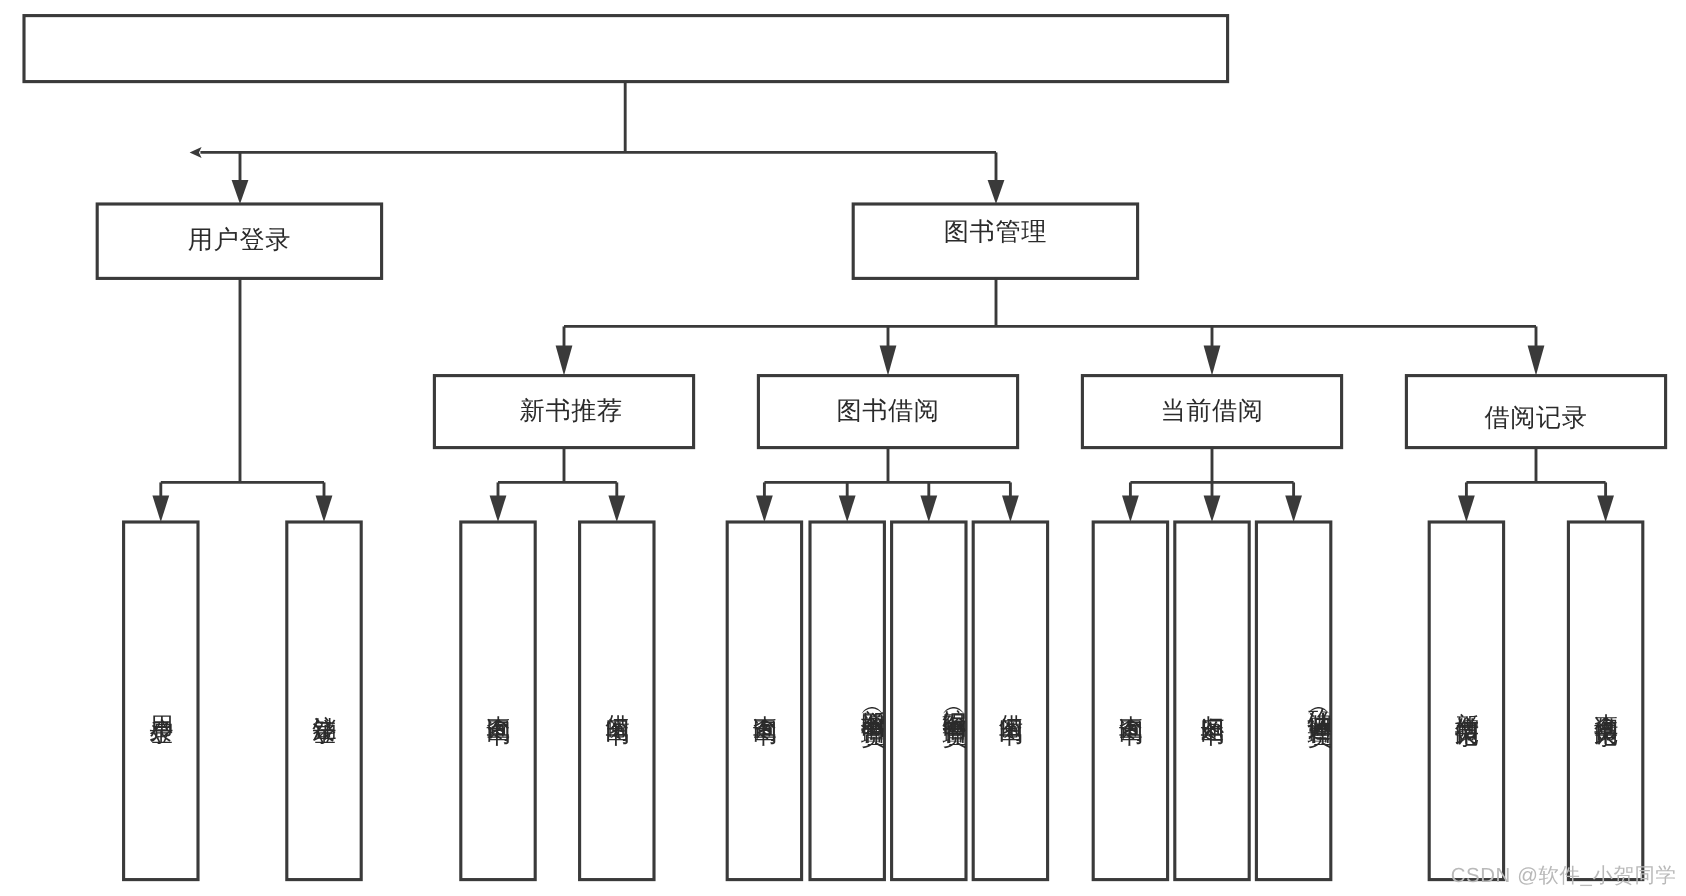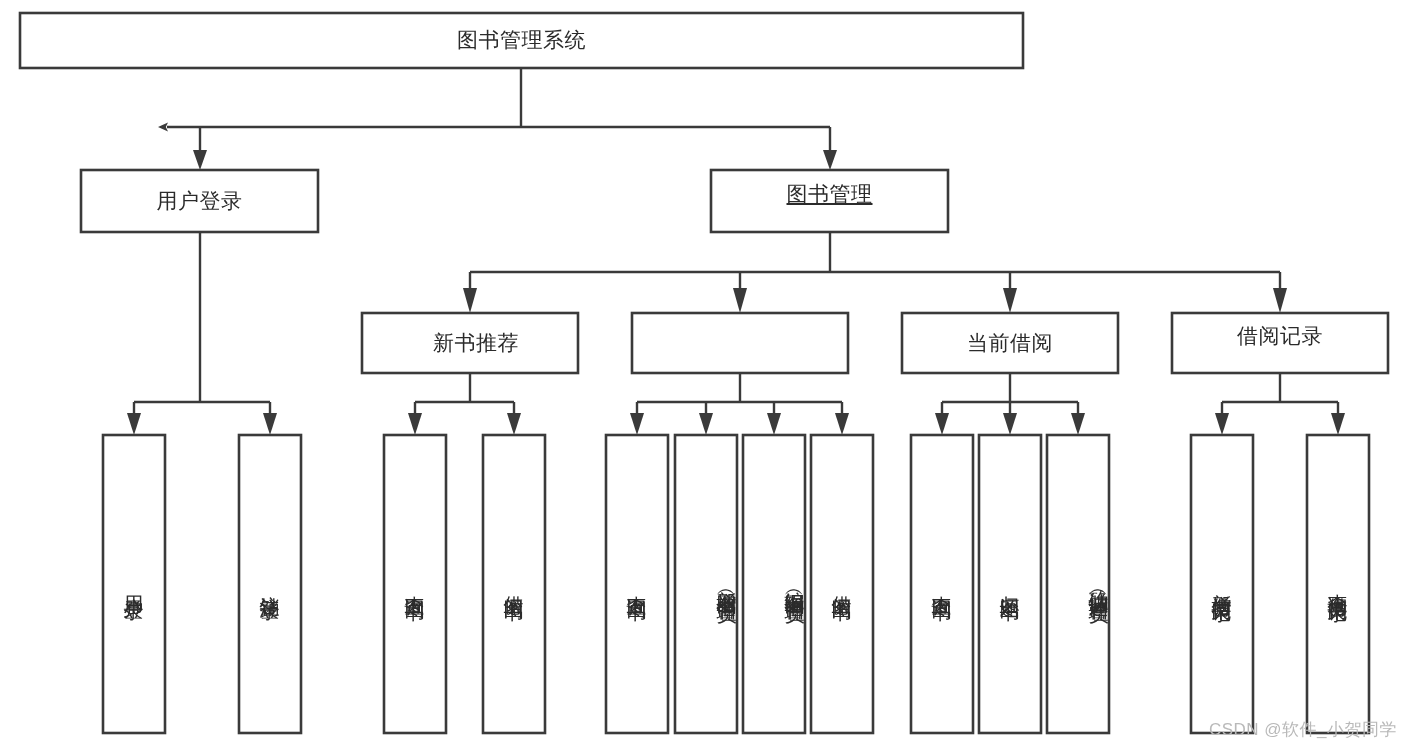--- a/index.html
+++ b/index.html
@@ -156,28 +156,28 @@
     <rect class="node-box" x="811" y="435" width="62" height="298"></rect>
 
     <rect class="node-box" x="911" y="435" width="62" height="298"></rect>
     <rect class="node-box" x="979" y="435" width="62" height="298"></rect>
     <rect class="node-box" x="1047" y="435" width="62" height="298"></rect>
 
     <rect class="node-box" x="1191" y="435" width="62" height="298"></rect>
     <rect class="node-box" x="1307" y="435" width="62" height="298"></rect>
   </svg>
 
-  <div class="node-label" style="left:20px; top:13px; width:1003px; height:55px;">图书管理系统</div>
 
   <div class="node-label" style="left:81px; top:170px; width:237px; height:62px;">用户登录</div>
-  <div class="node-label" style="left:711px; top:170px; width:237px; height:48px;text-decoration:underline;">图书管理</div>
+  <div class="node-label" style="left:711px; top:170px; width:237px; height:48px;">图书管理</div>
 
   <div class="node-label" style="left:362px; top:313px; width:228px; height:60px;">新书推荐</div>
+  <div class="node-label" style="left:632px; top:313px; width:216px; height:60px;">图书借阅</div>
   <div class="node-label" style="left:902px; top:313px; width:216px; height:60px;">当前借阅</div>
-  <div class="node-label" style="left:1172px; top:306px; width:216px; height:60px;">借阅记录</div>
+  <div class="node-label" style="left:1172px; top:319px; width:216px; height:60px;">借阅记录</div>
 
   <div class="node-label vertical" style="left:103px; top:435px; width:62px; height:298px;">用户登录</div>
   <div class="node-label vertical" style="left:239px; top:435px; width:62px; height:298px;">注销登录</div>
 
   <div class="node-label vertical" style="left:384px; top:435px; width:62px; height:298px;">查询图书</div>
   <div class="node-label vertical" style="left:483px; top:435px; width:62px; height:298px;">借阅图书</div>
 
   <div class="node-label vertical" style="left:606px; top:435px; width:62px; height:298px;">查询图书</div>
   <div class="node-label vertical" style="left:675px; top:437px; width:62px; height:294px; align-items:flex-start;">新增图书（管理员）</div>
   <div class="node-label vertical" style="left:743px; top:437px; width:62px; height:294px; align-items:flex-start;">编辑图书（管理员）</div>

